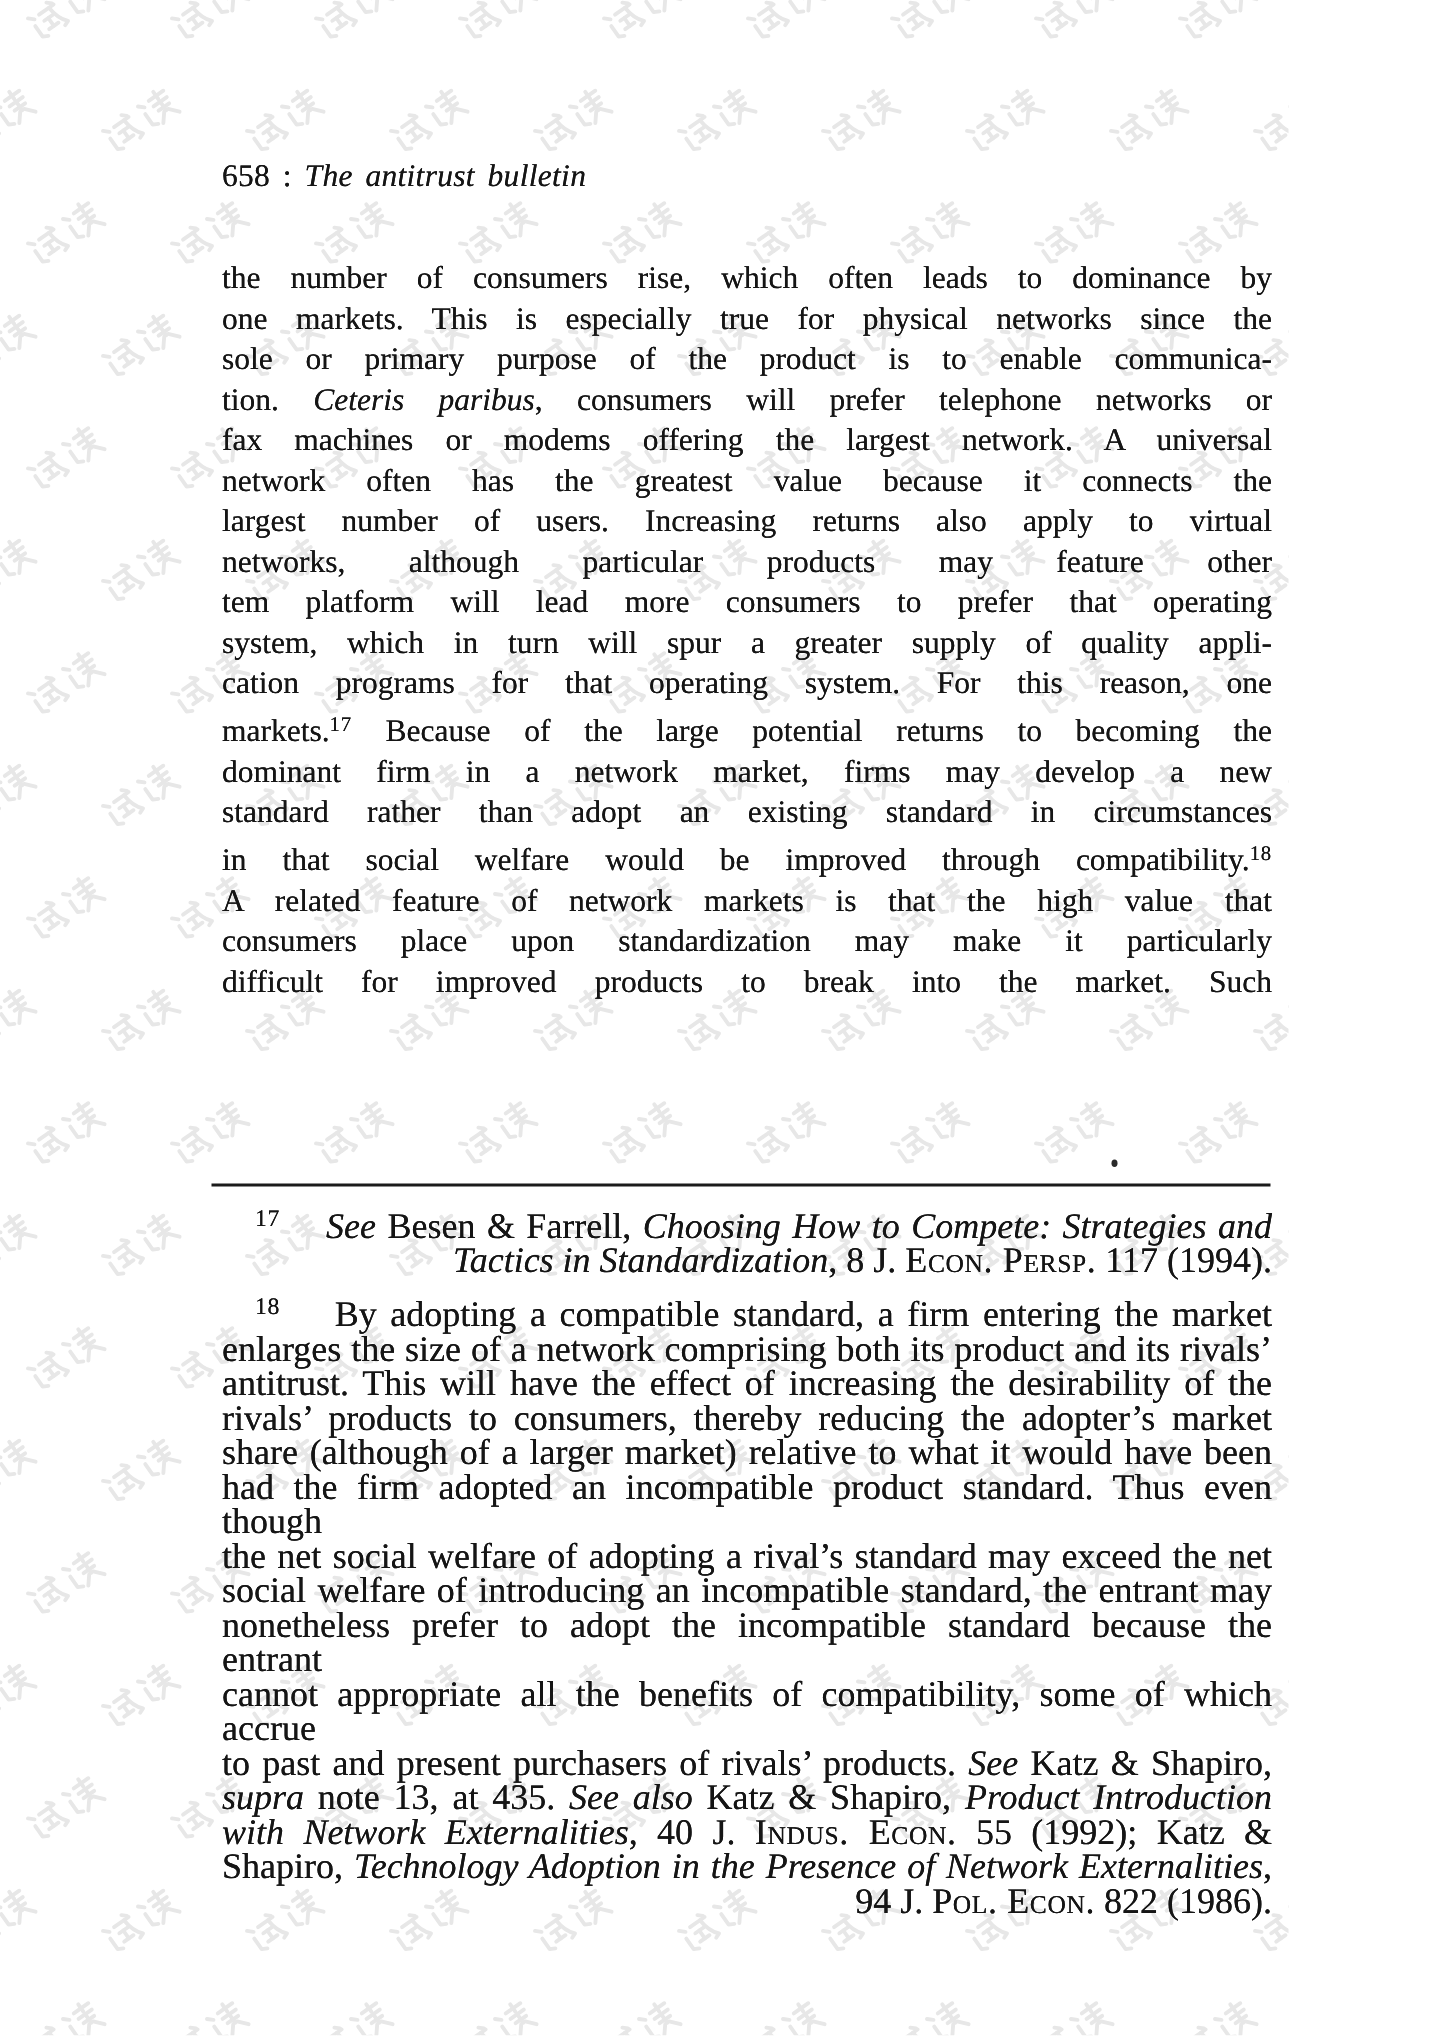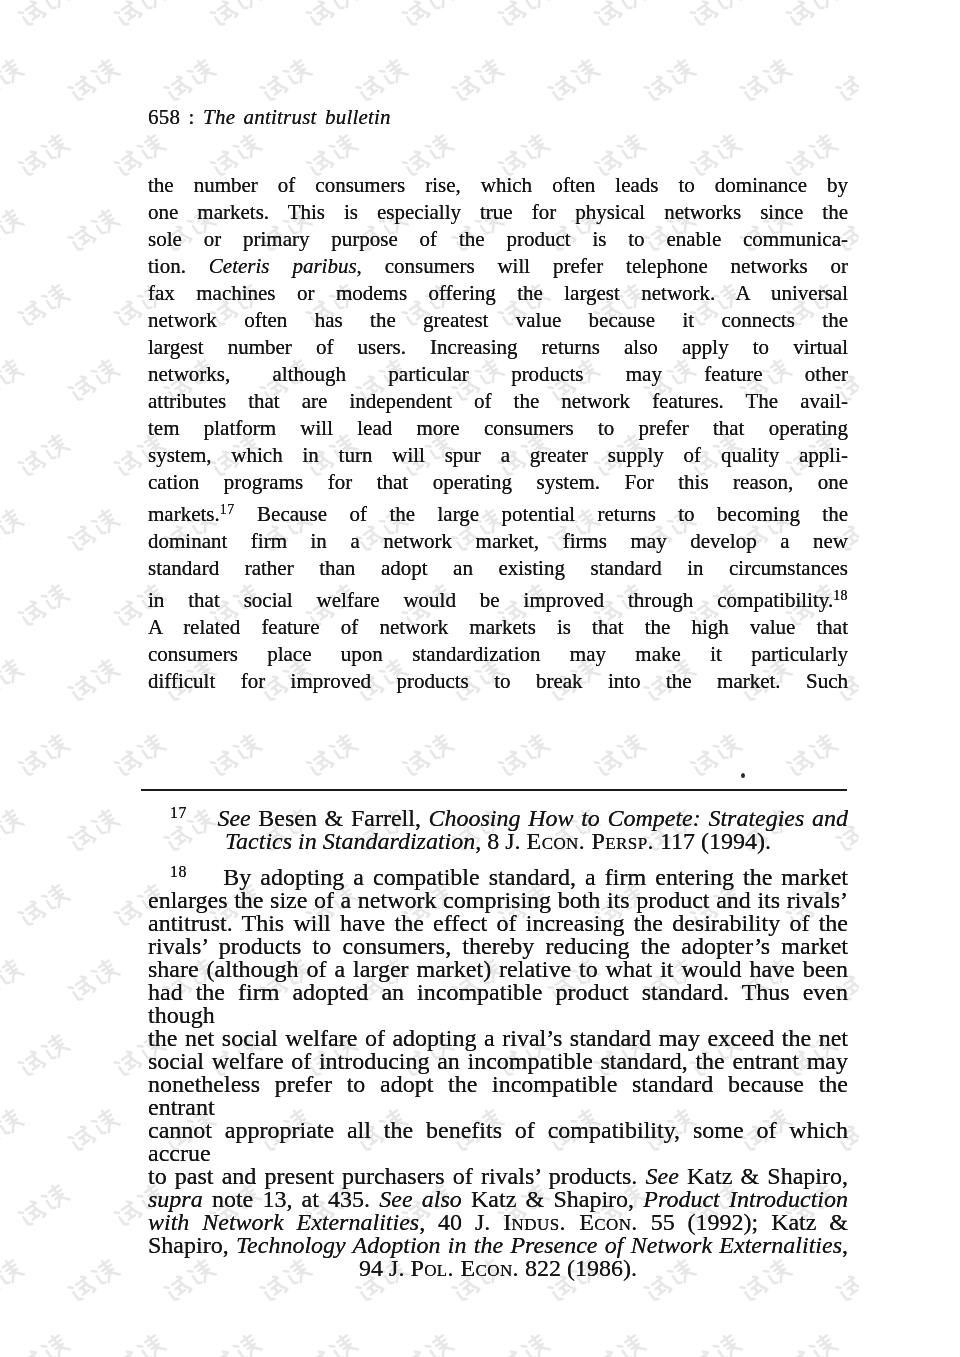--- a/index.html
+++ b/index.html
@@ -19,21 +19,21 @@
     position:absolute;left:148px;top:172px;width:700px;
     font-size:21px;line-height:27px;text-shadow:0 0 0.3px currentColor;
   }
   .fn{
     position:absolute;left:148px;width:700px;
     font-size:24px;line-height:23px;text-shadow:0 0 0.25px currentColor;
   }
   .fn-17{top:801px;}
   .fn-18{top:860px;}
   .fn .line:first-child{text-indent:22px;}
-  .line{text-align:center;}
+  .line{text-align:right;}
   .line.just{text-align:justify;text-align-last:justify;}
   .it{font-style:italic;}
   .sc{font-variant:small-caps;letter-spacing:0.4px;}
   .sup{font-size:0.66em;vertical-align:0.52em;letter-spacing:0.5px;}
   .rule{position:absolute;left:141px;top:789px;width:706px;height:2px;background:#1b1b1b;}
   .ink-dot{position:absolute;left:741px;top:773px;width:4px;height:5px;background:#2a2a2a;border-radius:50%;}
 </style>
 </head>
 <body>
 
@@ -4223,21 +4223,20 @@
     <div class="running-head">658 : <span class="it">The antitrust bulletin</span></div>
     <div class="body-block">
         <div class="line just">the number of consumers rise, which often leads to dominance by</div>
         <div class="line just">one markets. This is especially true for physical networks since the</div>
         <div class="line just">sole or primary purpose of the product is to enable communica-</div>
         <div class="line just">tion. <span class="it">Ceteris paribus</span>, consumers will prefer telephone networks or</div>
         <div class="line just">fax machines or modems offering the largest network. A universal</div>
         <div class="line just">network often has the greatest value because it connects the</div>
         <div class="line just">largest number of users. Increasing returns also apply to virtual</div>
         <div class="line just">networks, although particular products may feature other</div>
-        <div class="line just">attributes that are independent of the network features. The avail-</div>
         <div class="line just">tem platform will lead more consumers to prefer that operating</div>
         <div class="line just">system, which in turn will spur a greater supply of quality appli-</div>
         <div class="line just">cation programs for that operating system. For this reason, one</div>
         <div class="line just">markets.<span class="sup">17</span> Because of the large potential returns to becoming the</div>
         <div class="line just">dominant firm in a network market, firms may develop a new</div>
         <div class="line just">standard rather than adopt an existing standard in circumstances</div>
         <div class="line just">in that social welfare would be improved through compatibility.<span class="sup">18</span></div>
         <div class="line just">A related feature of network markets is that the high value that</div>
         <div class="line just">consumers place upon standardization may make it particularly</div>
         <div class="line just">difficult for improved products to break into the market. Such</div>

